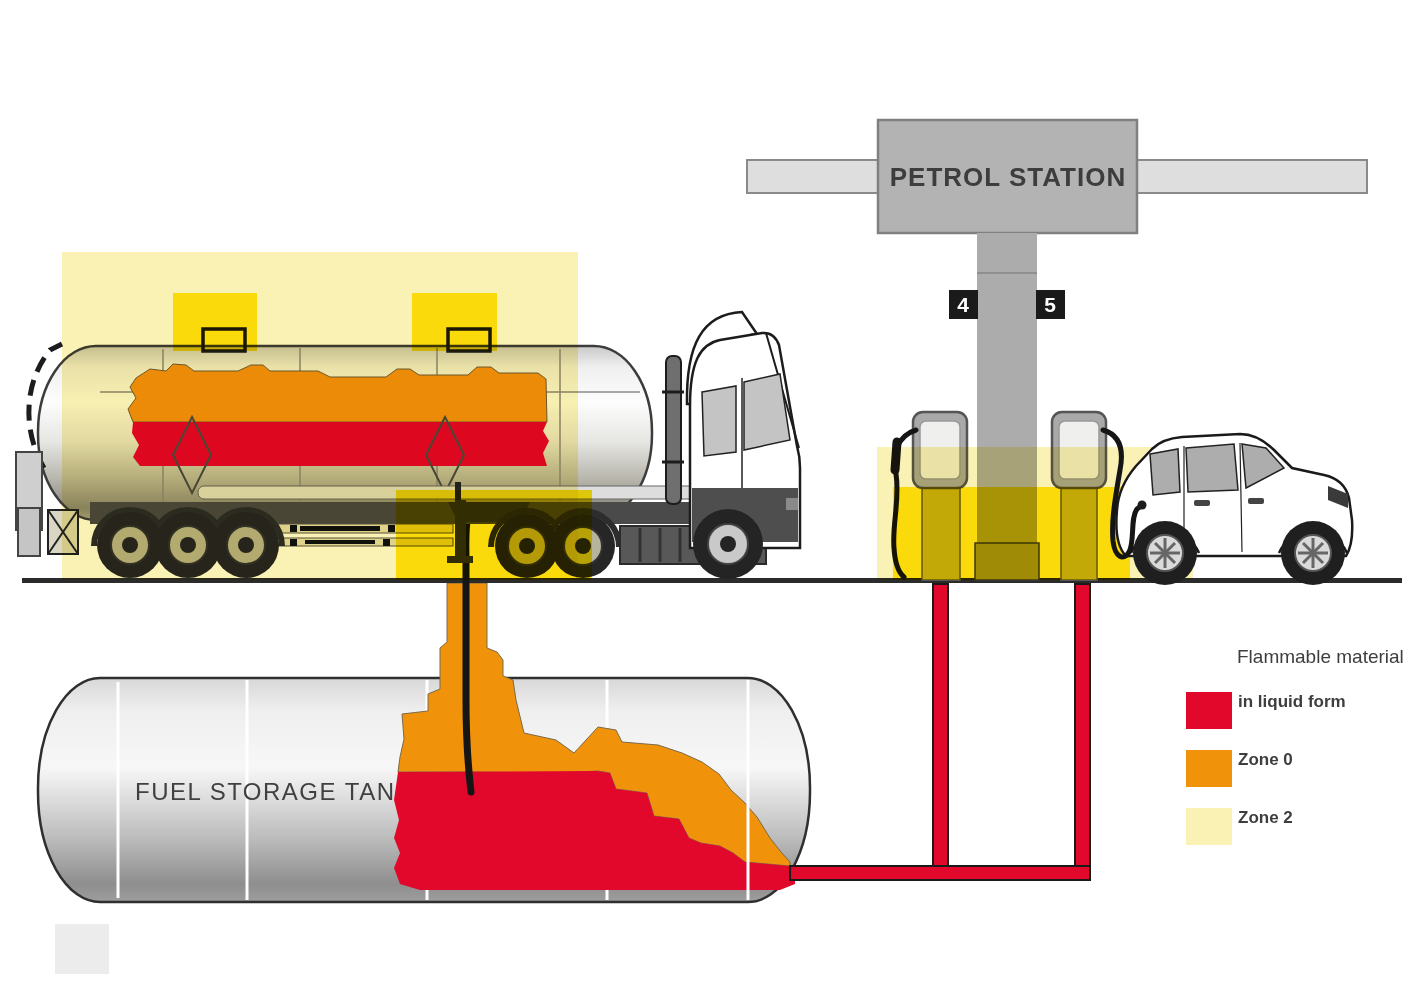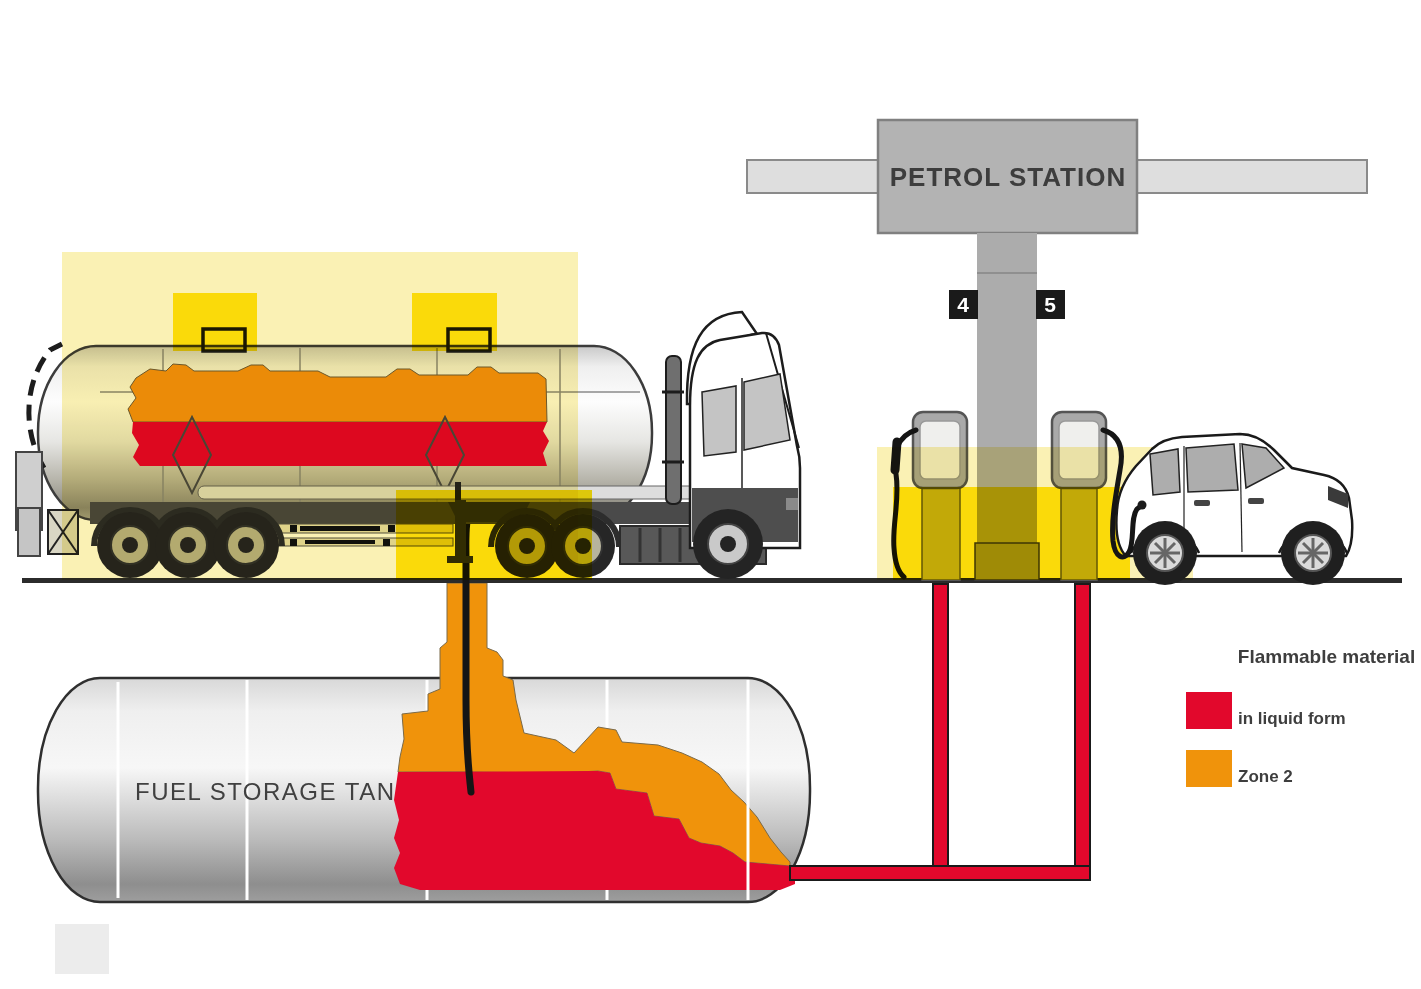--- a/index.html
+++ b/index.html
@@ -3,22 +3,22 @@
 <meta charset="utf-8">
 <style>
   html,body{margin:0;padding:0;background:#fff;}
   .stage{position:relative;width:1421px;height:989px;background:#fff;overflow:hidden;
          font-family:"Liberation Sans",sans-serif;}
   svg text{font-family:"Liberation Sans",sans-serif;}
   .sign-text{font-size:26px;font-weight:600;fill:#3d3d3d;letter-spacing:1px;}
   .badge-text{font-size:21px;font-weight:700;fill:#ffffff;}
   .tank-text{font-size:24px;font-weight:400;fill:#404040;letter-spacing:1.5px;}
   .legend{position:absolute;left:1186px;top:646px;width:230px;}
-  .legend-title{font-size:19px;font-weight:700;color:#3e3e3e;margin:0 0 24px 51px;white-space:nowrap;text-align:center;}
-  .legend-row{display:flex;align-items:flex-end;margin-bottom:21px;}
+  .legend-title{font-size:19px;font-weight:400;color:#3e3e3e;margin:0 0 24px 51px;white-space:nowrap;}
+  .legend-row{display:flex;align-items:flex-start;margin-bottom:21px;}
   .legend-swatch{width:46px;height:37px;flex:0 0 46px;}
   .legend-label{font-size:17px;font-weight:700;color:#3e3e3e;margin-left:6px;white-space:nowrap;}
   .corner-square{position:absolute;left:55px;top:924px;width:54px;height:50px;background:#ececec;}
   .zone{mix-blend-mode:multiply;}
 </style>
 </head>
 <body>
 
 <div class="stage">
 
@@ -297,19 +297,23 @@
 
 
 <div class="legend">
   <div class="legend-title">Flammable material</div>
   <div class="legend-row">
     <div class="legend-swatch" style="background-color: rgb(226, 8, 44);"></div>
     <div class="legend-label">in liquid form</div>
   </div>
   <div class="legend-row">
     <div class="legend-swatch" style="background-color: rgb(240, 147, 11);"></div>
+    <div class="legend-label">Zone 0</div>
+  </div>
+  <div class="legend-row">
+    <div class="legend-swatch" style="background-color: rgb(250, 241, 180);"></div>
     <div class="legend-label">Zone 2</div>
   </div>
 </div>
 
 <div class="corner-square"></div>
 
 </div>
 
 </body></html>

